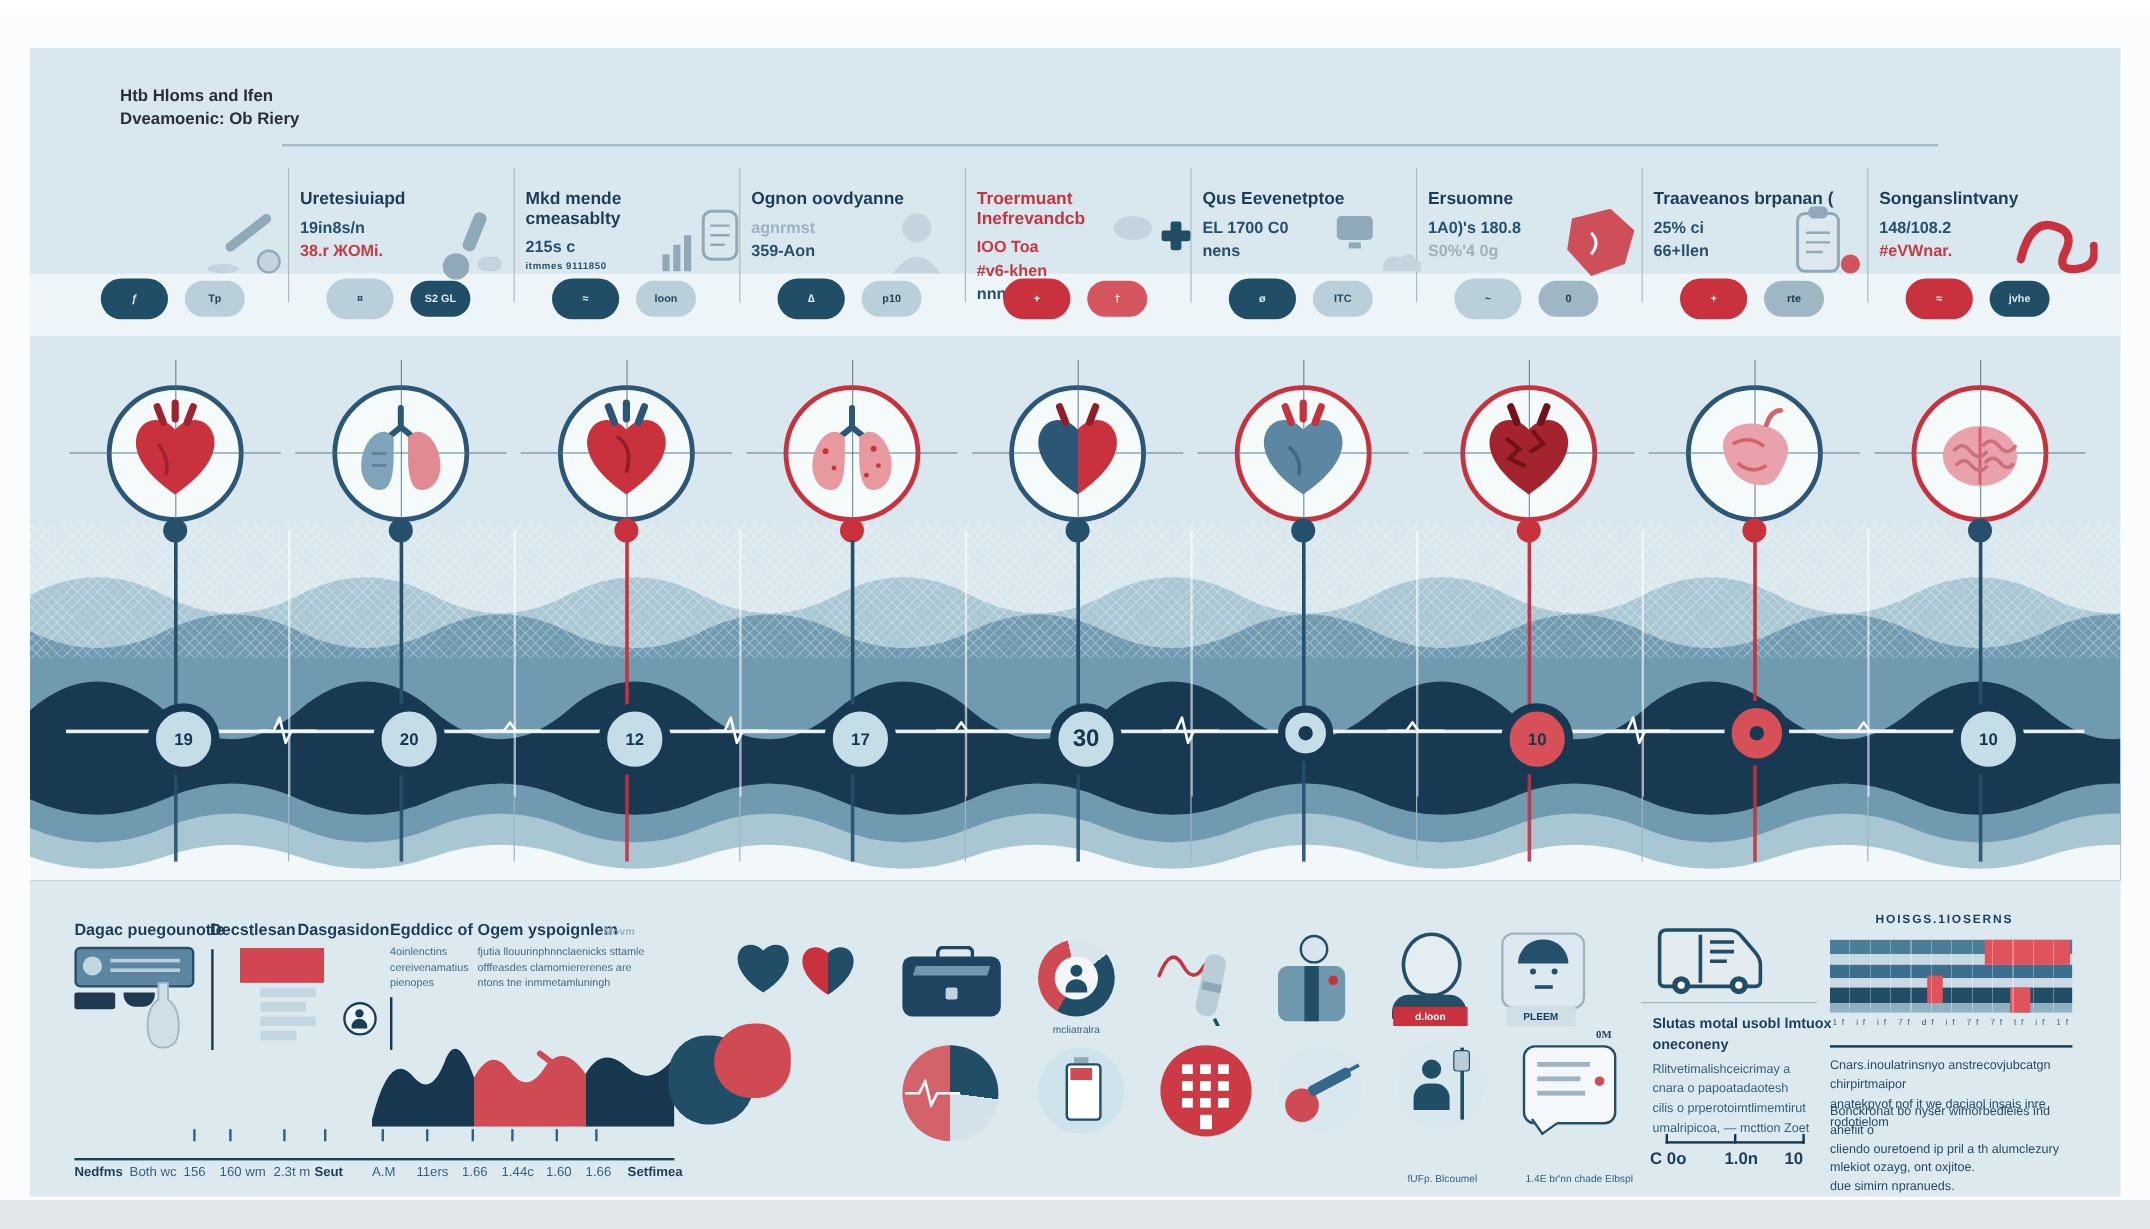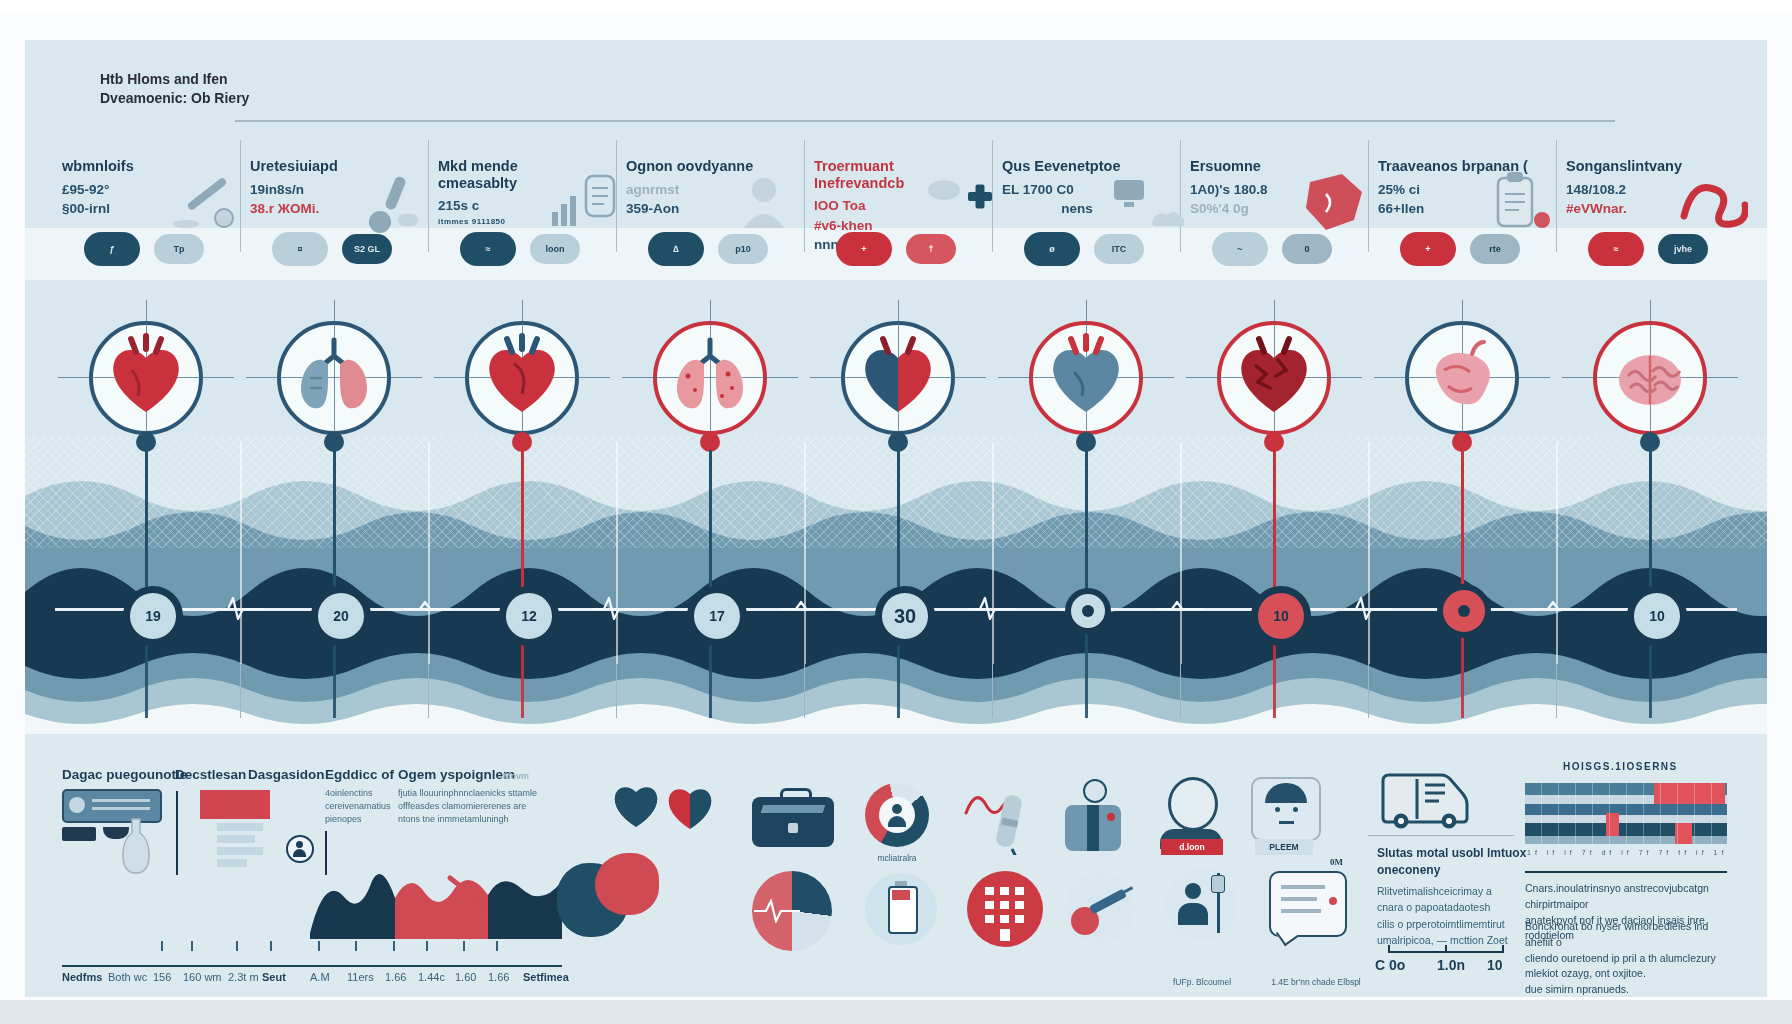--- a/index.html
+++ b/index.html
@@ -63,25 +63,20 @@
 
     <div class="abs" id="columns-layer" style="left:0;top:0;width:1742px;height:957px;">
         <div class="col-divider abs" style="left: 215px; top: 100px; height: 112px;"></div>
         <div class="col-divider abs" style="left: 403px; top: 100px; height: 112px;"></div>
         <div class="col-divider abs" style="left: 591px; top: 100px; height: 112px;"></div>
         <div class="col-divider abs" style="left: 779px; top: 100px; height: 112px;"></div>
         <div class="col-divider abs" style="left: 967px; top: 100px; height: 112px;"></div>
         <div class="col-divider abs" style="left: 1155px; top: 100px; height: 112px;"></div>
         <div class="col-divider abs" style="left: 1343px; top: 100px; height: 112px;"></div>
         <div class="col-divider abs" style="left: 1531px; top: 100px; height: 112px;"></div>
-        <div class="abs" style="left: 37px; top: 118px; width: 150px;">
-          <div class="col-title abs" style="position: relative;">wbmnloifs</div>
-          <div class="col-line abs" style="position: relative; margin-top: 6px;">£95-92°</div>
-          <div class="col-line abs" style="position: relative; margin-top: 2px;">§00-irnl</div>
-        </div>
         <div class="abs" style="left: 143px; top: 124px; width: 76px; height: 72px;"><svg width="76" height="72" viewBox="0 0 76 72">
             <rect x="16" y="26" width="46" height="8" rx="4" fill="#8fa9b8" transform="rotate(-38 39 30)"></rect>
             <ellipse cx="18" cy="60" rx="13" ry="4" fill="#c3d4de"></ellipse>
             <circle cx="56" cy="54" r="9" fill="#c3d4de" stroke="#8fa9b8" stroke-width="2"></circle>
           </svg></div>
         <div class="pill abs" style="left: 59px; top: 192px; width: 56px; height: 34px; background: rgb(31, 78, 102); color: rgb(223, 234, 240);">
           <span>ƒ</span>
         </div>
         <div class="pill abs" style="left: 129px; top: 194px; width: 50px; height: 30px; background: rgb(185, 207, 218); color: rgb(31, 70, 96);">
           <span>Tp</span>
@@ -199,21 +194,21 @@
                 <stop offset="0.5" stop-color="#2b5676"></stop>
                 <stop offset="0.5" stop-color="#c9313d"></stop>
               </linearGradient>
             </defs>
             <path d="M48 82 C24 66 12 48 16 33 C20 19 36 15 48 28 C60 15 76 19 80 33 C84 48 72 66 48 82 Z" fill="url(#gs4)"></path>
             <path d="M38 22 L33 9 M58 22 L63 9" stroke="#8e1f2a" stroke-width="6" stroke-linecap="round"></path>
           </svg></div>
         <div class="abs" style="left: 977px; top: 118px; width: 150px;">
           <div class="col-title abs" style="position: relative;">Qus Eevenetptoe</div>
           <div class="col-line abs" style="position: relative; margin-top: 6px;">EL 1700   C0</div>
-          <div class="col-line abs" style="position: relative; margin-top: 2px; text-align: center;">nens</div>
+          <div class="col-line abs" style="position: relative; margin-top: 2px;">nens</div>
         </div>
         <div class="abs" style="left: 1083px; top: 124px; width: 76px; height: 72px;"><svg width="76" height="72" viewBox="0 0 76 72">
             <rect x="6" y="16" width="30" height="20" rx="4" fill="#8fa9b8"></rect>
             <rect x="16" y="38" width="10" height="5" fill="#8fa9b8"></rect>
             <path d="M44 58 q5 -12 15 -7 q9 -8 14 3 q8 1 6 8 l-34 0 Z" fill="#c3d4de"></path>
           </svg></div>
         <div class="pill abs" style="left: 999px; top: 192px; width: 56px; height: 34px; background: rgb(31, 78, 102); color: rgb(223, 234, 240);">
           <span>ø</span>
         </div>
         <div class="pill abs" style="left: 1069px; top: 194px; width: 50px; height: 30px; background: rgb(185, 207, 218); color: rgb(31, 70, 96);">

